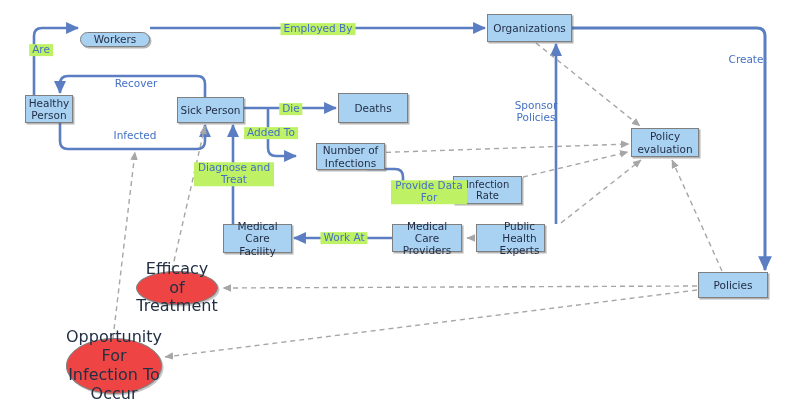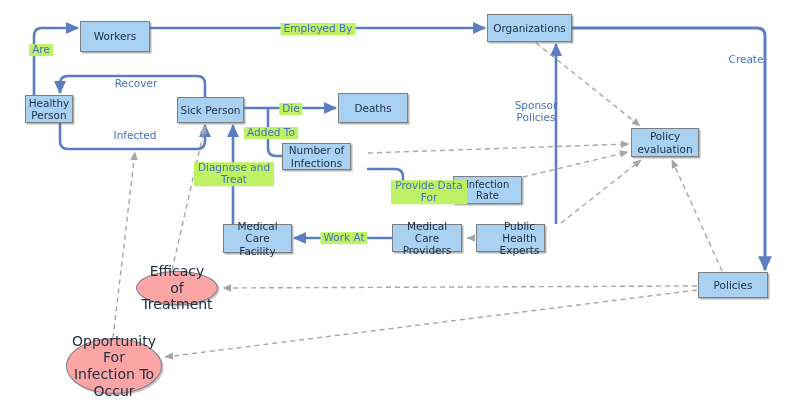--- a/index.html
+++ b/index.html
@@ -20,26 +20,26 @@
     color:#1F2B44;
     font-size:10.5px;
     line-height:1.15;
     display:flex;align-items:center;justify-content:center;
     text-align:center;
     padding:1px 2px;
   }
   .ellipse{
     position:absolute;
     box-sizing:border-box;
-    background:#fca5a5;
+    background:#ef4444;
     border:1.6px solid #7F7F7F;
     border-radius:50%;
     box-shadow:1.5px 1.5px 0 rgba(90,90,90,0.35);
     color:#233044;
-    font-size:14px;
+    font-size:16px;
     line-height:1.18;
     display:flex;align-items:center;justify-content:center;
     text-align:center;
     padding:2px 4px;
   }
   .edge-label{
     position:absolute;
     transform:translate(-50%,-50%);
     color:#4470C4;
     font-size:10.5px;
@@ -89,26 +89,26 @@
       <path d="M 561,223 L 641,160" marker-end="url(#mGray)"></path>
       <path d="M 722,271 L 672,160" marker-end="url(#mGray)"></path>
       <path d="M 697,286 L 223,288" marker-end="url(#mGray)"></path>
       <path d="M 697,290 L 165,357" marker-end="url(#mGray)"></path>
       <path d="M 172,270 L 205,126" marker-end="url(#mGray)"></path>
       <path d="M 113,338 L 135,152" marker-end="url(#mGray)"></path>
       <path d="M 467,238 L 497,238" marker-start="url(#mGrayStart)" marker-end="url(#mGray)"></path>
     </g>
   </svg>
 
-  <div class="node" style="left:80px;top:21px;width:70px;height:31px;">Workers</div>
+  <div class="node" style="left:80px;top:32px;width:70px;height:15px;border-radius:10px;">Workers</div>
   <div class="node" style="left:487px;top:14px;width:85px;height:28px;">Organizations</div>
   <div class="node" style="left:25px;top:95px;width:48px;height:28px;">Healthy Person</div>
   <div class="node" style="left:177px;top:97px;width:67px;height:26px;">Sick Person</div>
   <div class="node" style="left:338px;top:93px;width:70px;height:30px;">Deaths</div>
-  <div class="node" style="left:282px;top:143px;width:69px;height:27px;">Number of Infections</div>
+  <div class="node" style="left:316px;top:143px;width:69px;height:27px;">Number of Infections</div>
   <div class="node" style="left:453px;top:176px;width:69px;height:28px;font-size:10px;">Infection Rate</div>
   <div class="node" style="left:223px;top:224px;width:69px;height:29px;">Medical Care Facility</div>
   <div class="node" style="left:392px;top:224px;width:70px;height:28px;">Medical Care Providers</div>
   <div class="node" style="left:476px;top:224px;width:69px;height:28px;padding-left:20px;">Public Health Experts</div>
   <div class="node" style="left:631px;top:128px;width:68px;height:29px;">Policy evaluation</div>
   <div class="node" style="left:698px;top:272px;width:70px;height:26px;">Policies</div>
 
   <div class="ellipse" style="left:136px;top:271px;width:82px;height:34px;">Efficacy of Treatment</div>
   <div class="ellipse" style="left:66px;top:338px;width:96px;height:56px;">Opportunity For Infection To Occur</div>
 

